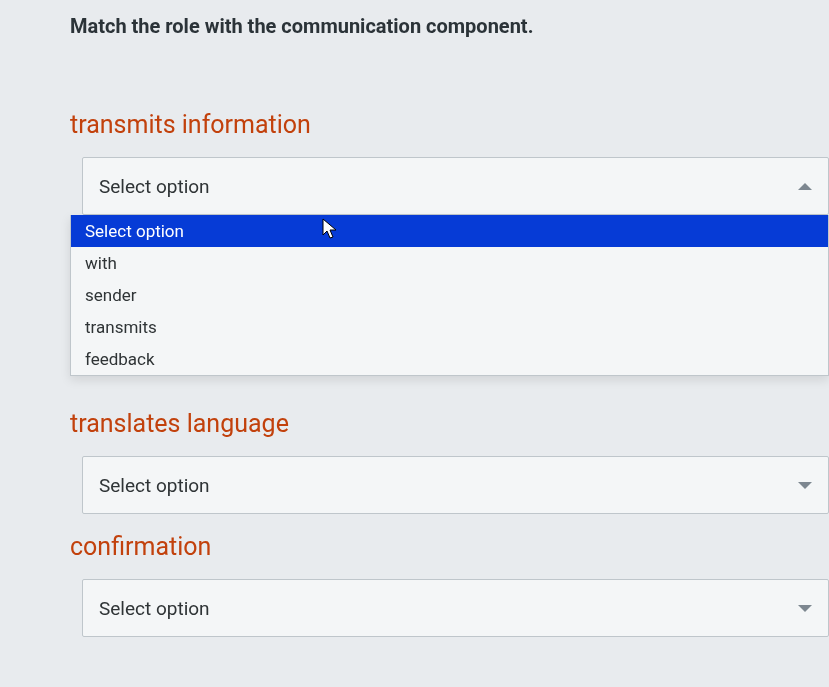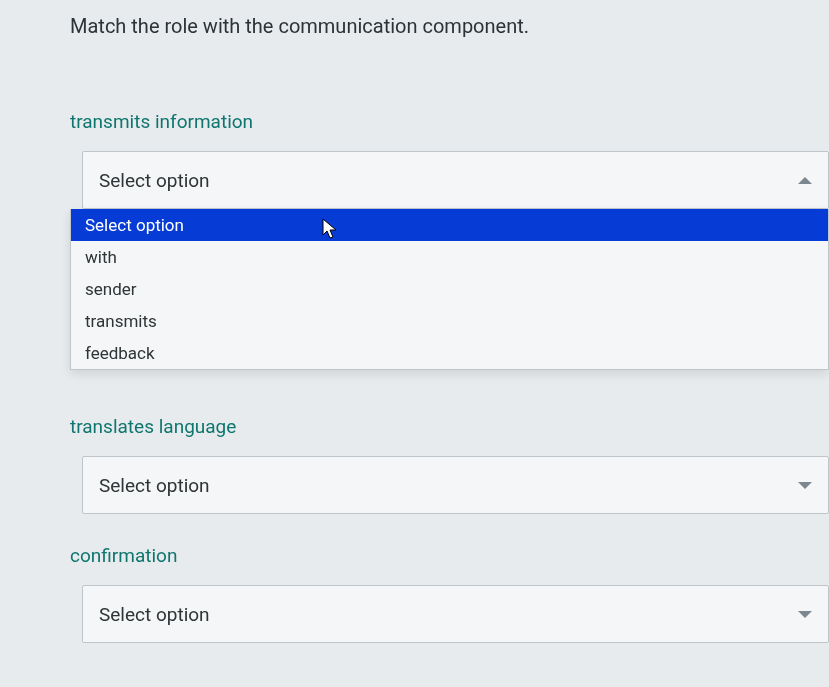--- a/index.html
+++ b/index.html
@@ -10,38 +10,38 @@
     body {
       font-family: -apple-system, BlinkMacSystemFont, "Segoe UI", Roboto, Helvetica, Arial, sans-serif;
       background: #e8ebee;
       width: 829px;
       height: 687px;
       overflow: hidden;
       padding: 0;
     }
     .question-title {
       font-size: 20px;
-      font-weight: 400;
+      font-weight: 700;
       color: #2b3338;
       padding: 14px 0 0 70px;
     }
     .question-body {
       padding: 0 0 0 70px;
     }
     .prompt-label {
-      font-size: 19px;
-      color: #0f766e;
+      font-size: 25px;
+      color: #c2410c;
       margin-top: 72px;
       margin-bottom: 18px;
     }
     .prompt-label.tight {
-      margin-top: 16px;
+      margin-top: 4px;
     }
     .prompt-label.medium {
-      margin-top: 30px;
+      margin-top: 18px;
     }
     .select-wrap {
       position: relative;
       width: 760px;
       max-width: calc(829px - 70px);
       padding-left: 12px;
     }
     .select-control {
       width: 100%;
       height: 58px;

